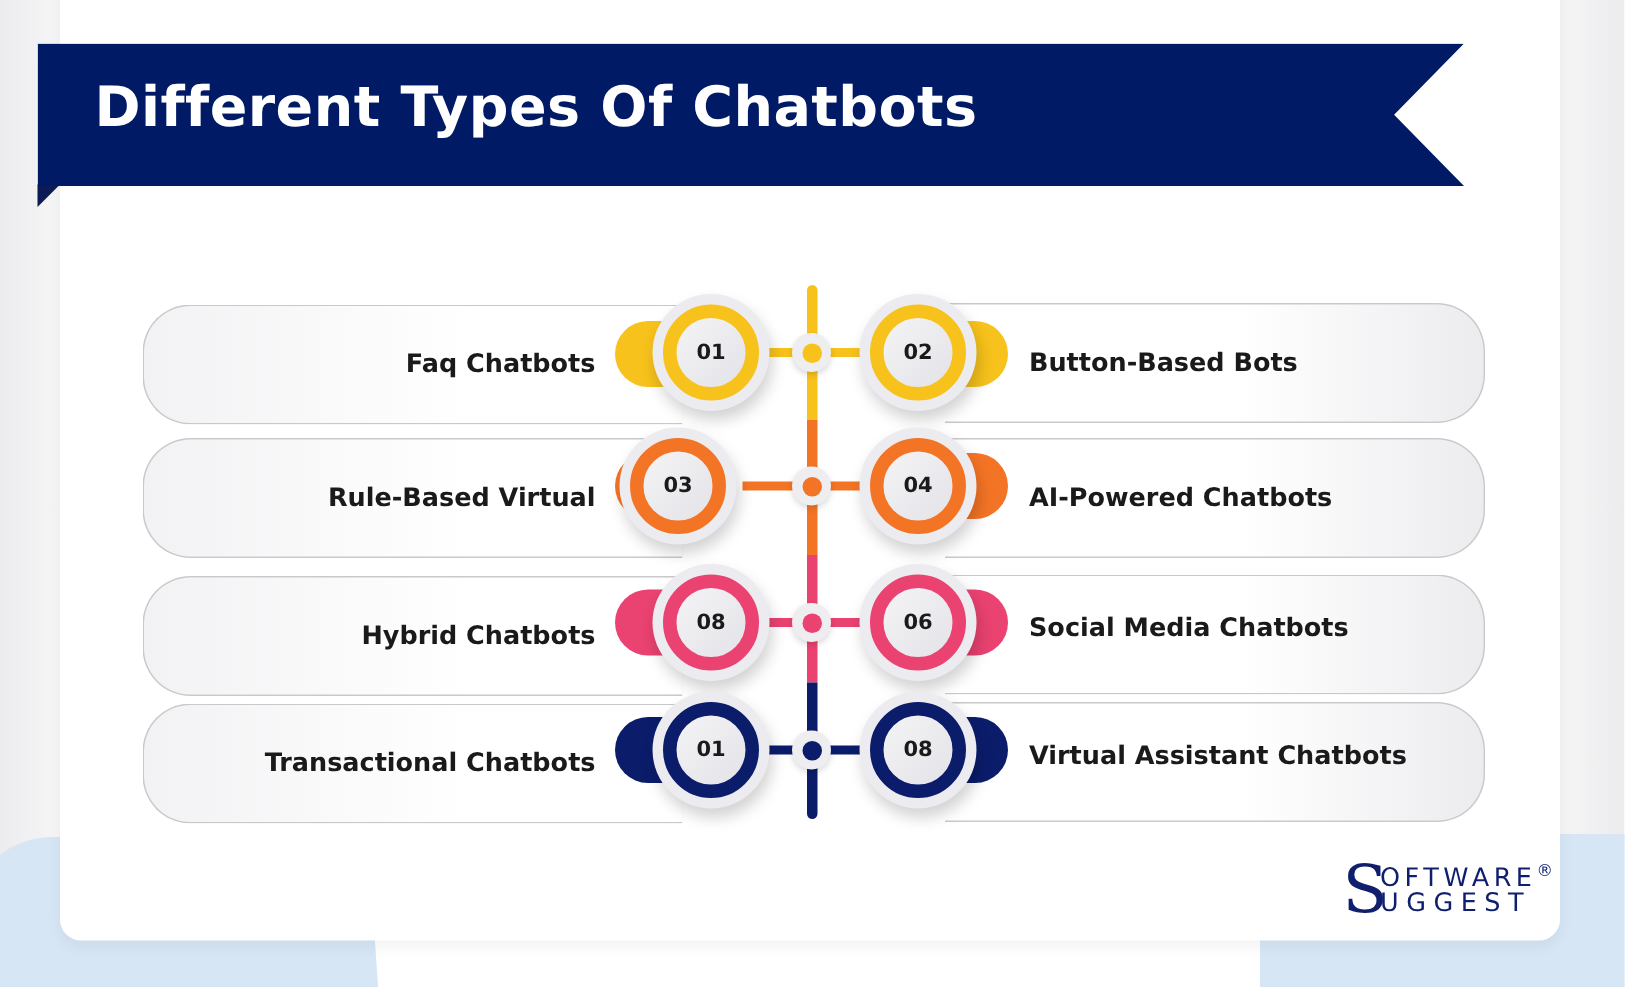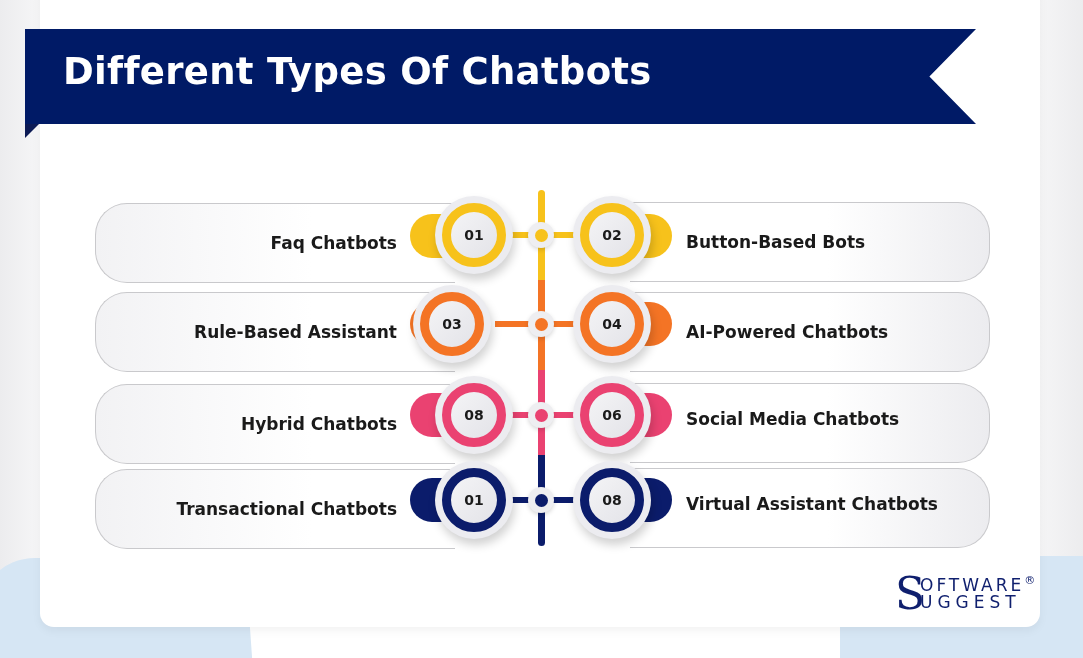--- a/index.html
+++ b/index.html
@@ -151,21 +151,21 @@
 <div class="num" style="left:573px;top:196px;">
   <div class="num-ring" style="border-color:#f7c21b;">
       <span class="num-text">02</span>
     </div>
 </div>
 <div class="hub" style="left:528px;top:222px;">
     <div class="hub-dot" style="background:#f7c21b;"></div>
   </div>
 
 <div class="pill left" style="top:292px;">
-  <span class="pill-label">Rule-Based Assistant</span>
+  <span class="pill-label">Rule-Based Virtual</span>
 </div>
 <div class="pill right" style="top:292px;">
   <span class="pill-label">AI-Powered Chatbots</span>
 </div>
 <div class="tab" style="left:410px;top:302px;background:#f47425;"></div>
 <div class="tab" style="left:612px;top:302px;background:#f47425;"></div>
 <div class="hline" style="left:495px;top:321px;width:95px;background:#f47425;"></div>
 <div class="num" style="left:413px;top:285px;">
   <div class="num-ring" style="border-color:#f47425;">
       <span class="num-text">03</span>

